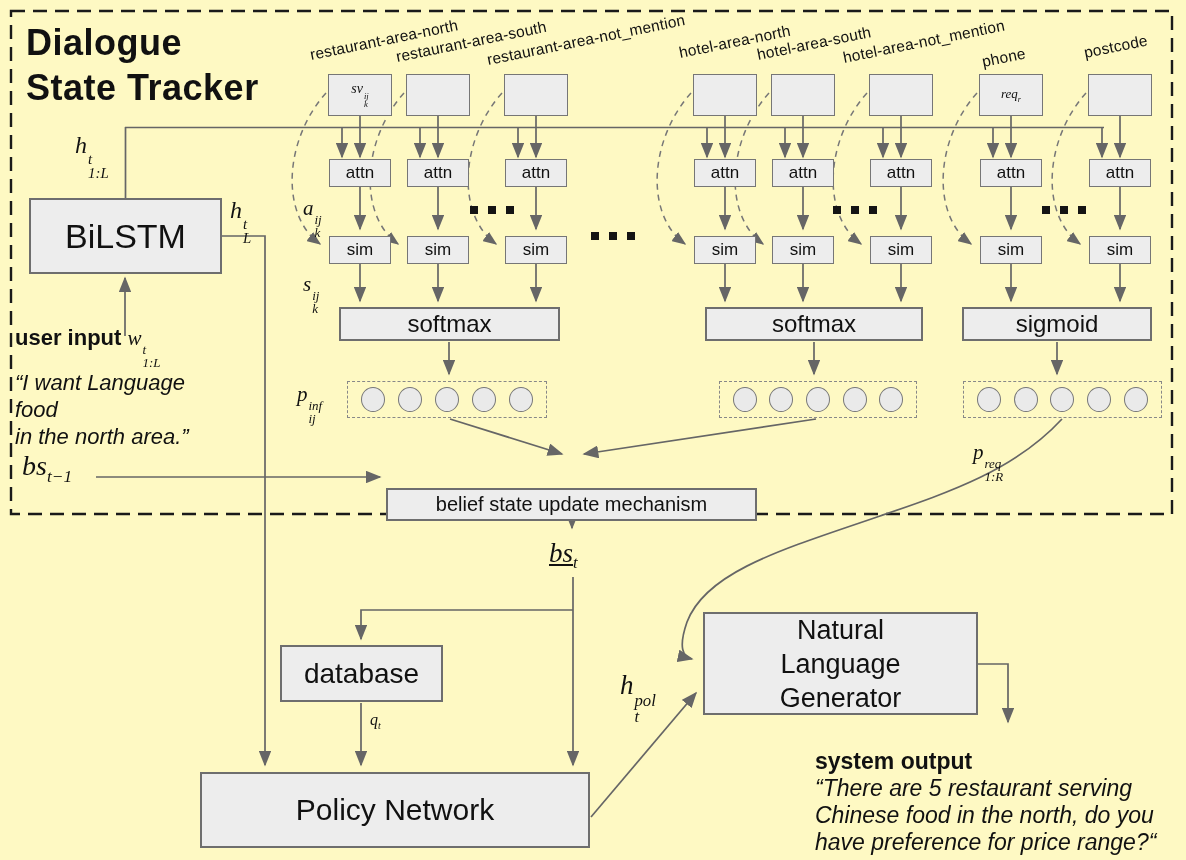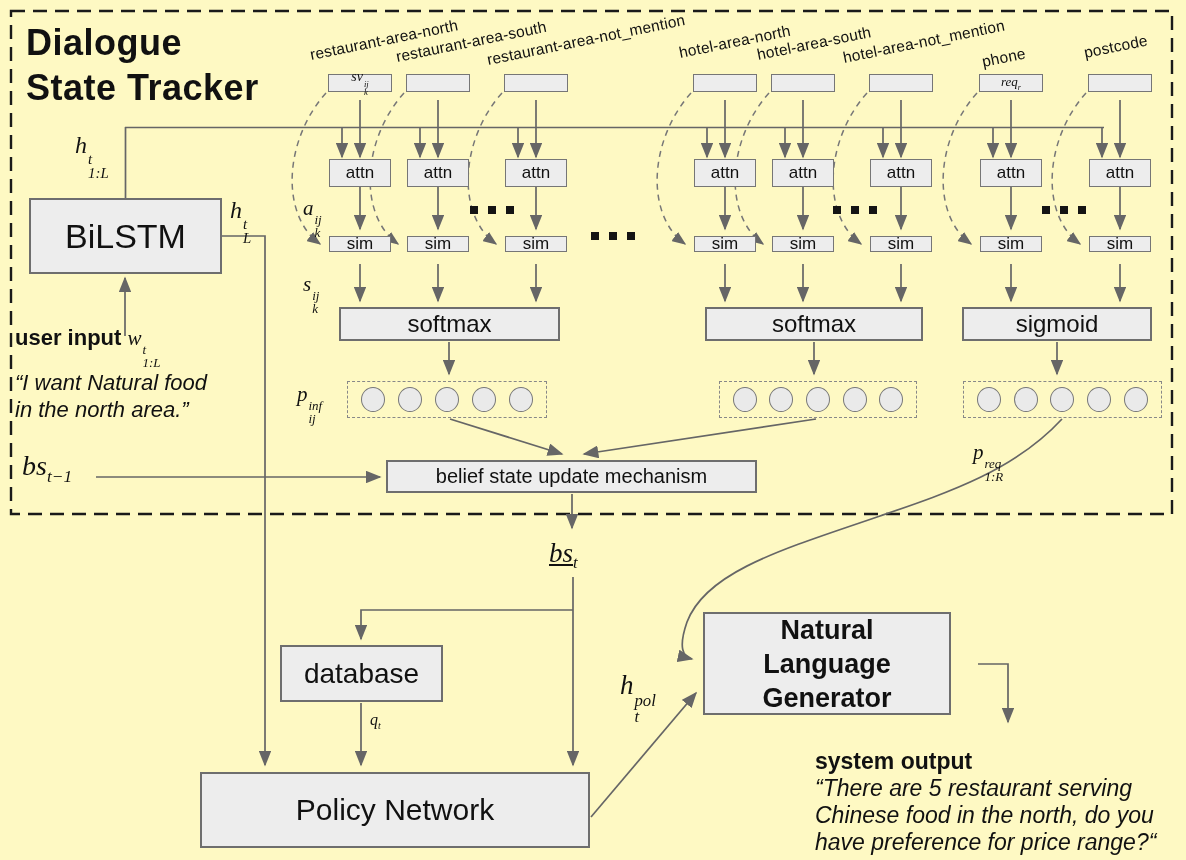--- a/index.html
+++ b/index.html
@@ -4,23 +4,23 @@
 <style>
   html,body{margin:0;padding:0;background:#fff;}
   #stage{position:relative;width:1186px;height:860px;background:#fef9c3;overflow:hidden;
          font-family:"Liberation Sans","DejaVu Sans",sans-serif;color:#111;}
   #wires{position:absolute;left:0;top:0;width:1186px;height:860px;}
 
   .box{position:absolute;box-sizing:border-box;background:#ededed;border:2px solid #6e6e6e;
        display:flex;align-items:center;justify-content:center;text-align:center;}
   .smallbox{position:absolute;box-sizing:border-box;background:#ededed;border:1.6px solid #767676;
        display:flex;align-items:center;justify-content:center;}
-  .topbox{width:64px;height:18px;top:74px;}
+  .topbox{width:64px;height:42px;top:74px;}
   .attn{width:62px;height:28px;top:159px;font-size:17px;}
-  .sim{width:62px;height:16px;top:236px;font-size:17px;}
+  .sim{width:62px;height:28px;top:236px;font-size:17px;}
 
   .slot-label{position:absolute;font-size:15.5px;letter-spacing:.2px;white-space:nowrap;
       transform:rotate(-11.5deg);transform-origin:0 100%;}
 
   .mx{position:absolute;font-family:"Liberation Serif","DejaVu Serif",serif;
       font-style:italic;white-space:nowrap;line-height:1;}
   .st{display:inline-flex;flex-direction:column;align-items:flex-start;
       vertical-align:-0.45em;line-height:.95;margin-left:1px;}
   .st .up,.st .dn{font-size:62%;display:block;}
   .sb{font-size:62%;}
@@ -254,30 +254,30 @@
       <div class="pcircle"></div>
   </div>
   <div class="circle-row" style="left:963px;top:381px;width:199px;height:37px;">
     <div class="pcircle"></div>
       <div class="pcircle"></div>
       <div class="pcircle"></div>
       <div class="pcircle"></div>
       <div class="pcircle"></div>
   </div>
 
-  <div class="box" style="left:386px;top:460px;width:371px;height:33px;font-size:20px;">
+  <div class="box" style="left:386px;top:488px;width:371px;height:33px;font-size:20px;">
       <span>belief state update mechanism</span>
     </div>
   <div class="box" style="left:280px;top:645px;width:163px;height:57px;font-size:28px;">
       <span>database</span>
     </div>
   <div class="box" style="left:200px;top:772px;width:390px;height:76px;font-size:30px;font-weight:normal;">
       <span>Policy Network</span>
     </div>
-  <div class="box" style="left:703px;top:612px;width:248px;height:103px;font-size:27px;font-weight:bold;line-height:34px;flex-direction:column;">
+  <div class="box" style="left:703px;top:612px;width:275px;height:103px;font-size:27px;font-weight:normal;line-height:34px;flex-direction:column;">
     <div>Natural</div>
     <div>Language</div>
     <div>Generator</div>
   </div>
 
   <span class="mx" style="left:75px;top:133px;font-size:24px;"><span>h</span><span class="st">
         <span class="up">t</span>
         <span class="dn">1:L</span>
       </span></span>
   <span class="mx" style="left:230px;top:198px;font-size:24px;"><span>h</span><span class="st">
@@ -308,21 +308,21 @@
         <span class="dn">t</span>
       </span></span>
 
   <div class="textblock" style="left:15px;top:324px;width:215px;font-size:22px;line-height:27px;">
     <div><b>user input</b>
       <span class="mx" style="position:static;font-size:21px;"><span>w</span><span class="st">
             <span class="up">t</span>
             <span class="dn">1:L</span>
           </span></span>
     </div>
-    <div class="quote">“I want Natural food</div>
+    <div class="quote">“I want Language food</div>
     <div class="quote">in the north area.”</div>
   </div>
 
   <div class="textblock" style="left:815px;top:748px;width:375px;font-size:23px;line-height:27px;">
     <div style="font-weight:bold;">system output</div>
     <div class="quote">“There are 5 restaurant serving</div>
     <div class="quote">Chinese food in the north, do you</div>
     <div class="quote">have preference for price range?“</div>
   </div>
 

